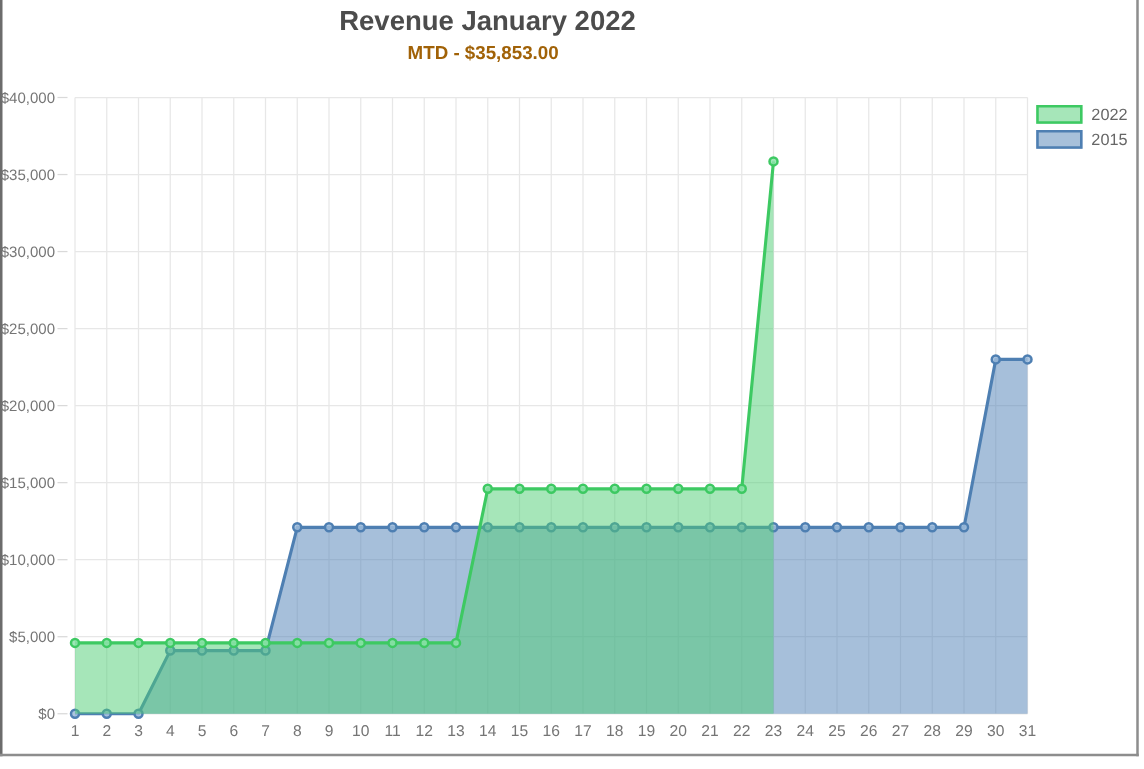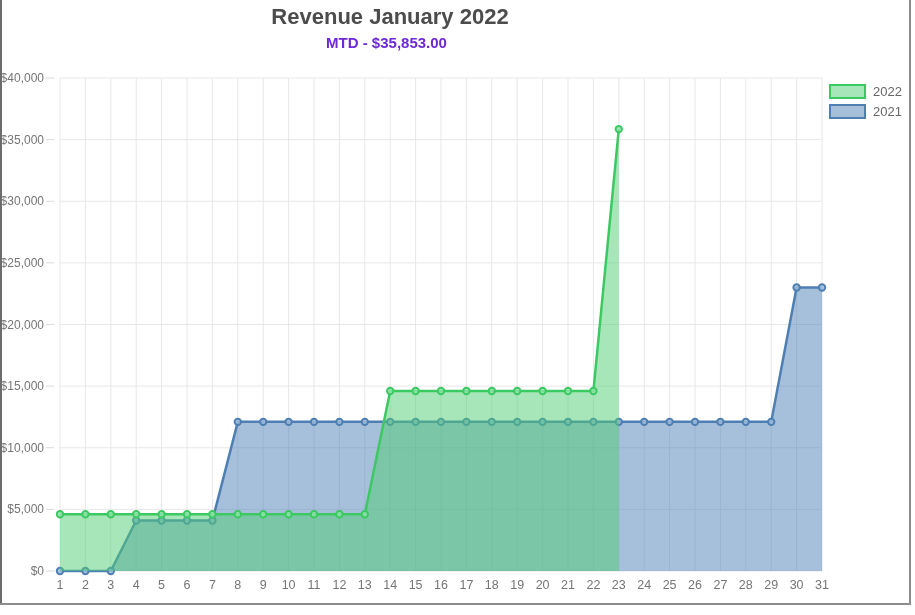--- a/index.html
+++ b/index.html
@@ -10,21 +10,21 @@
   .frame-edge{position:absolute;background:#8d8d8d;}
   #frame-left{left:0;top:0;width:2px;height:605px;background:#6c6c6c;}
   #frame-right{left:909px;top:0;width:2px;height:605px;}
   #frame-bottom{left:0;top:603px;width:911px;height:2px;}
   #chart-title{
     position:absolute;left:0;top:4px;width:780px;text-align:center;
     font-size:22px;font-weight:bold;color:#4c4c4c;
   }
   #chart-subtitle{
     position:absolute;left:0;top:34px;width:773px;text-align:center;
-    font-size:15px;font-weight:600;color:#6d28d9;
+    font-size:15px;font-weight:600;color:#a16207;
   }
   #plot-svg{position:absolute;left:0;top:0;}
   #legend{
     position:absolute;top:84px;right:13px;display:flex;flex-direction:column;gap:5px;
   }
   .legend-item{display:flex;align-items:center;gap:7px;cursor:pointer;padding-left:48px;}
   .legend-swatch{width:33px;height:11px;border:2px solid #000;}
   .legend-label{font-size:13px;color:#666666;}
 </style>
 </head>
@@ -187,15 +187,15 @@
     <circle cx="618.8" cy="129.11177499999997" r="3.2" fill="#8ee3ab" fill-opacity="0.85" stroke="#3dc962" stroke-width="2"></circle>
   </svg>
 
 <div id="legend">
   <div class="legend-item">
     <span class="legend-swatch" style="border-color: rgb(61, 201, 98); background: rgb(166, 230, 185);"></span>
     <span class="legend-label">2022</span>
   </div>
   <div class="legend-item">
     <span class="legend-swatch" style="border-color: rgb(78, 127, 178); background: rgb(167, 192, 218);"></span>
-    <span class="legend-label">2021</span>
+    <span class="legend-label">2015</span>
   </div>
 </div>
 
 </body></html>

